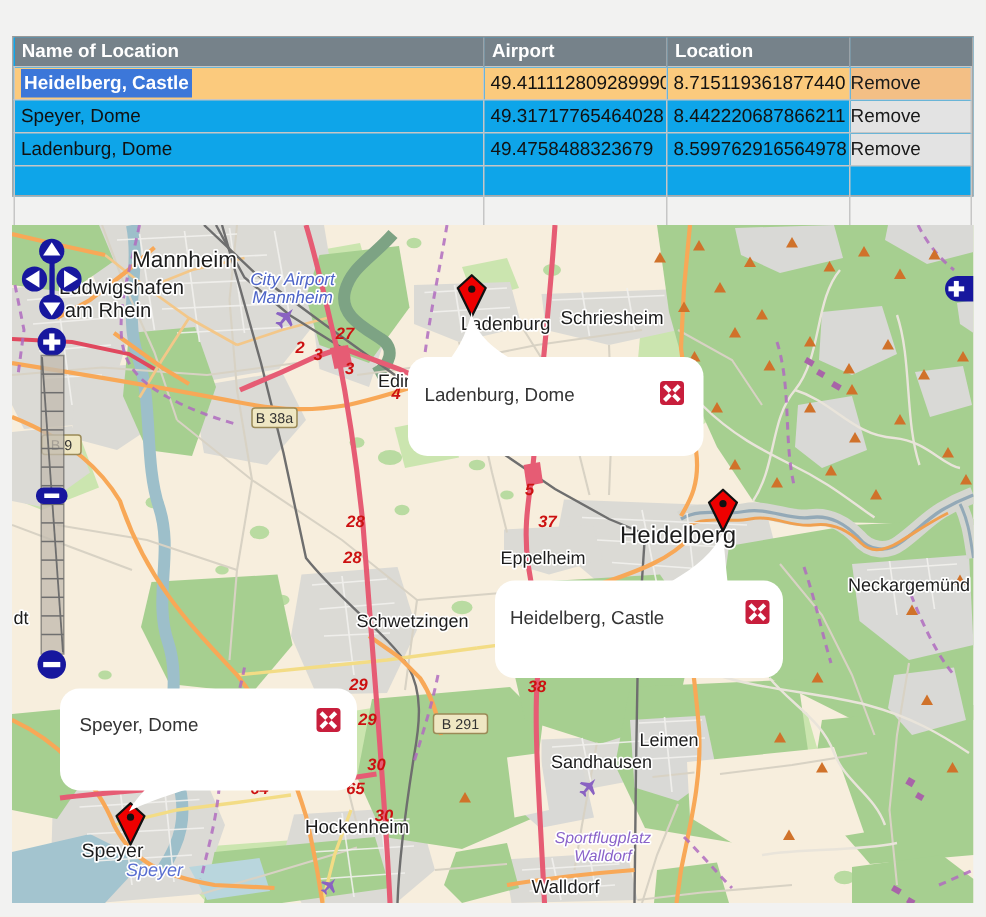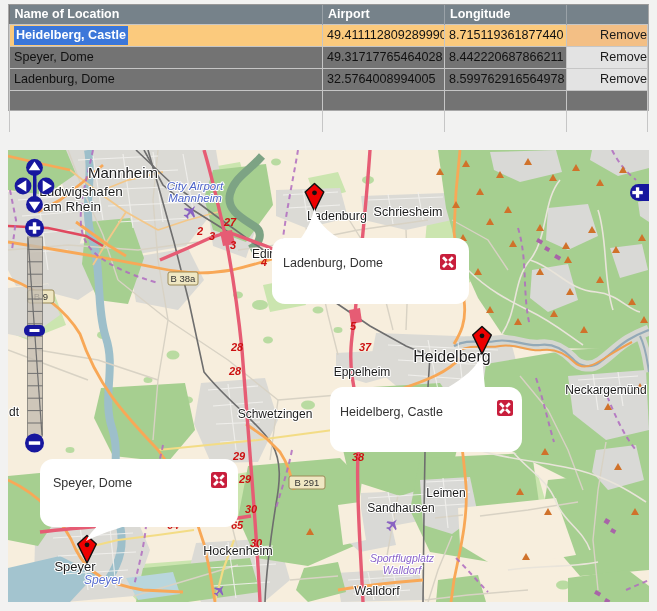--- a/index.html
+++ b/index.html
@@ -1,58 +1,58 @@
 <!DOCTYPE html>
 <html><head>
 <meta charset="utf-8">
 <style>
 * { margin:0; padding:0; box-sizing:border-box; }
 html,body { background:#f2f2f1; font-family:"Liberation Sans", sans-serif; width:657px; height:611px; overflow:hidden; }
-#tablewrap { position:absolute; left:8px; top:4px; width:641px; height:107px; background:#737373; border:1px solid #a8a8a8; border-top:1px solid #989898; }
+#tablewrap { position:absolute; left:8px; top:24px; width:641px; height:107px; background:#0ea5e9; border:1px solid #a8a8a8; border-top:1px solid #989898; }
 table { border-collapse:collapse; width:100%; table-layout:fixed; }
 th { background:#76828a; color:#fff; text-align:left; font-weight:bold; height:19px; padding:0 0 0 5px; border-right:1px solid #9aa2a8; font-size:12.5px; }
 td { height:22px; padding:0 0 0 4px; border:1px solid #c6c6c6; font-size:12.6px; color:#111; white-space:nowrap; overflow:hidden; }
 tr.sel td { background:#fbca7d; }
-td.btn { text-align:right; background:#e3e3e3; padding:0; color:#1a1a1a; border-left:1px solid #b5b5b5; }
+td.btn { text-align:left; background:#e3e3e3; padding:0; color:#1a1a1a; border-left:1px solid #b5b5b5; }
 tr.sel td.btn { background:#f3bf85; }
 .selname { background:#3c77d9; color:#fff; padding:2px 2px 3px 2px; font-weight:bold; }
 #map { position:absolute; left:8px; top:150px; width:641px; height:452px; }
 </style>
 </head>
 <body>
 <div id="tablewrap">
 <table>
 <colgroup>
         <col style="width:313px">
         <col style="width:122px">
         <col style="width:122px">
         <col style="width:81px">
       </colgroup>
 <tbody>
         <tr>
           <th>Name of Location</th>
           <th>Airport</th>
-          <th>Longitude</th>
+          <th>Location</th>
           <th style="border-right:none"></th>
         </tr>
 <tr class="sel">
           <td><span class="selname">Heidelberg, Castle</span></td>
           <td>49.411112809289990</td>
           <td>8.715119361877440</td>
           <td class="btn">Remove</td>
         </tr>
 <tr>
           <td>Speyer, Dome</td>
           <td>49.31717765464028</td>
           <td>8.442220687866211</td>
           <td class="btn">Remove</td>
         </tr>
 <tr>
           <td>Ladenburg, Dome</td>
-          <td>32.5764008994005</td>
+          <td>49.4758488323679</td>
           <td>8.599762916564978</td>
           <td class="btn">Remove</td>
         </tr>
 <tr>
           <td style="height:42px; border-bottom:none"></td>
           <td style="border-bottom:none"></td>
           <td style="border-bottom:none"></td>
           <td style="border-bottom:none"></td>
         </tr>
 </tbody>

